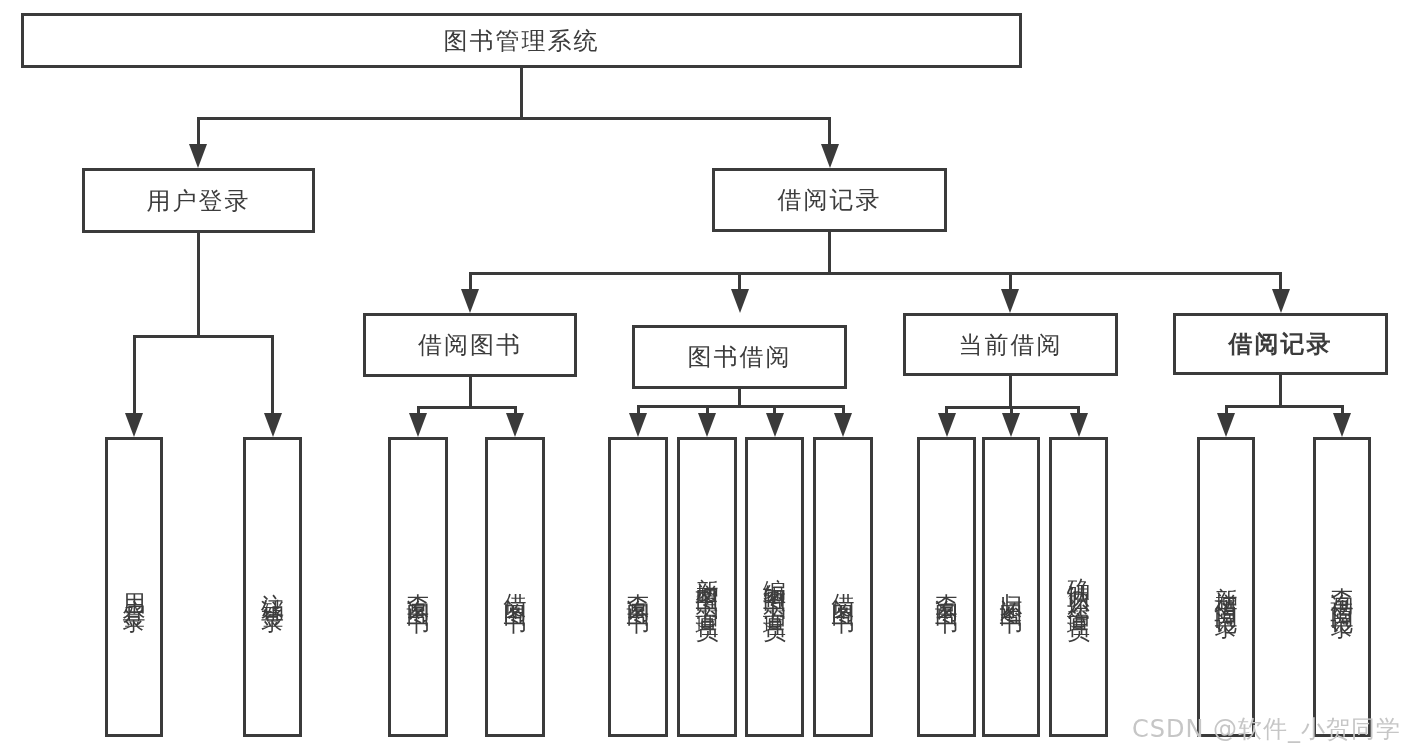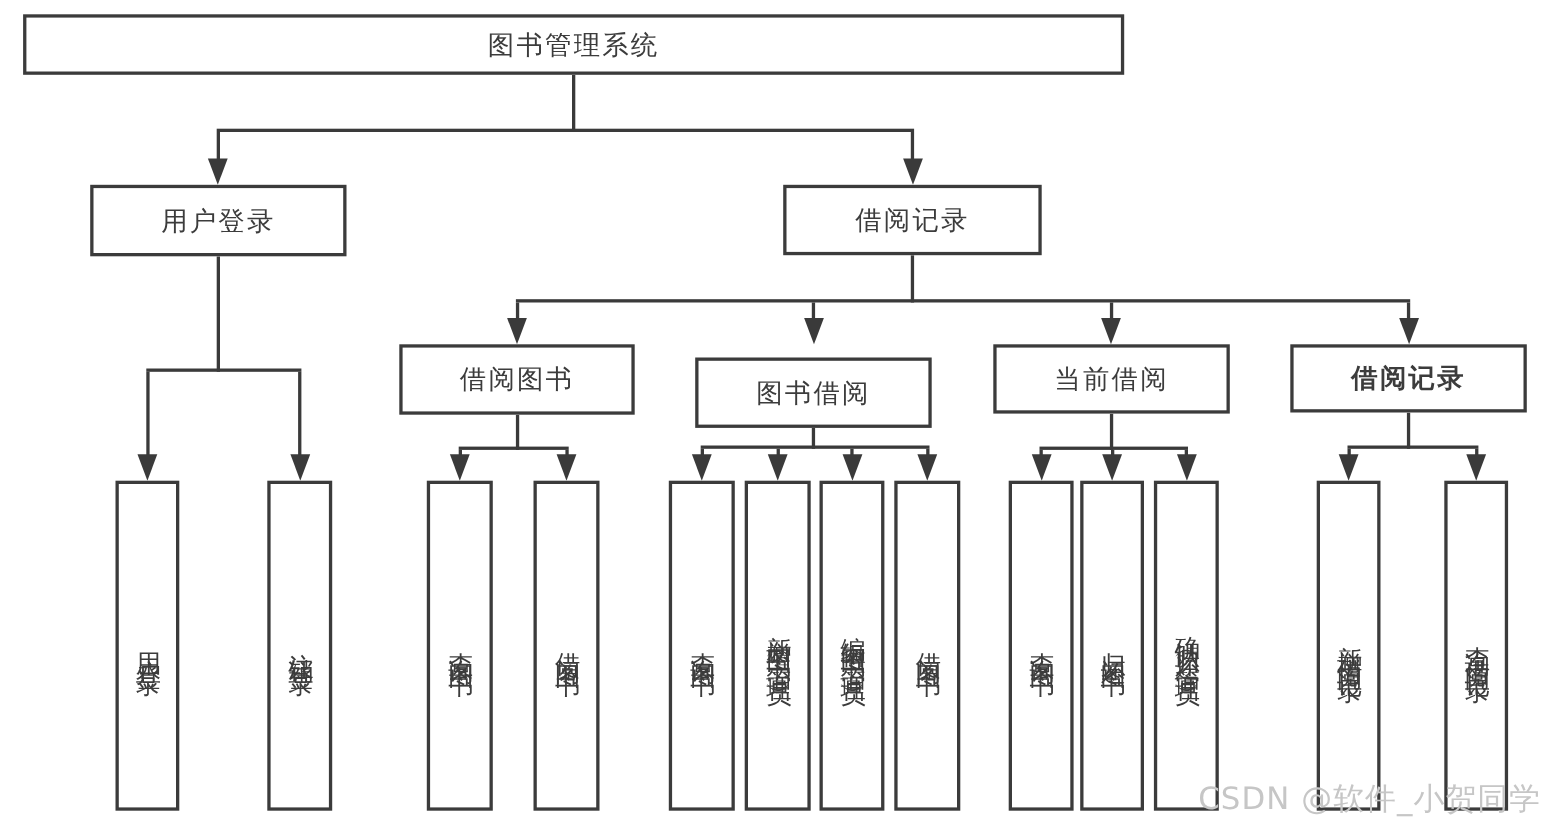--- a/index.html
+++ b/index.html
@@ -62,21 +62,21 @@
     border-left: 9px solid transparent;
     border-right: 9px solid transparent;
     border-top: 24px solid #3a3a3a;
     z-index: 1;
   }
 
   .watermark {
     position: absolute;
     right: 4px;
     bottom: 2px;
-    font-size: 28px;
+    font-size: 24px;
     color: #c6c6c6;
     letter-spacing: 1px;
     z-index: 3;
     white-space: nowrap;
   }
 </style>
 </head>
 <body>
 
 <div class="canvas">

